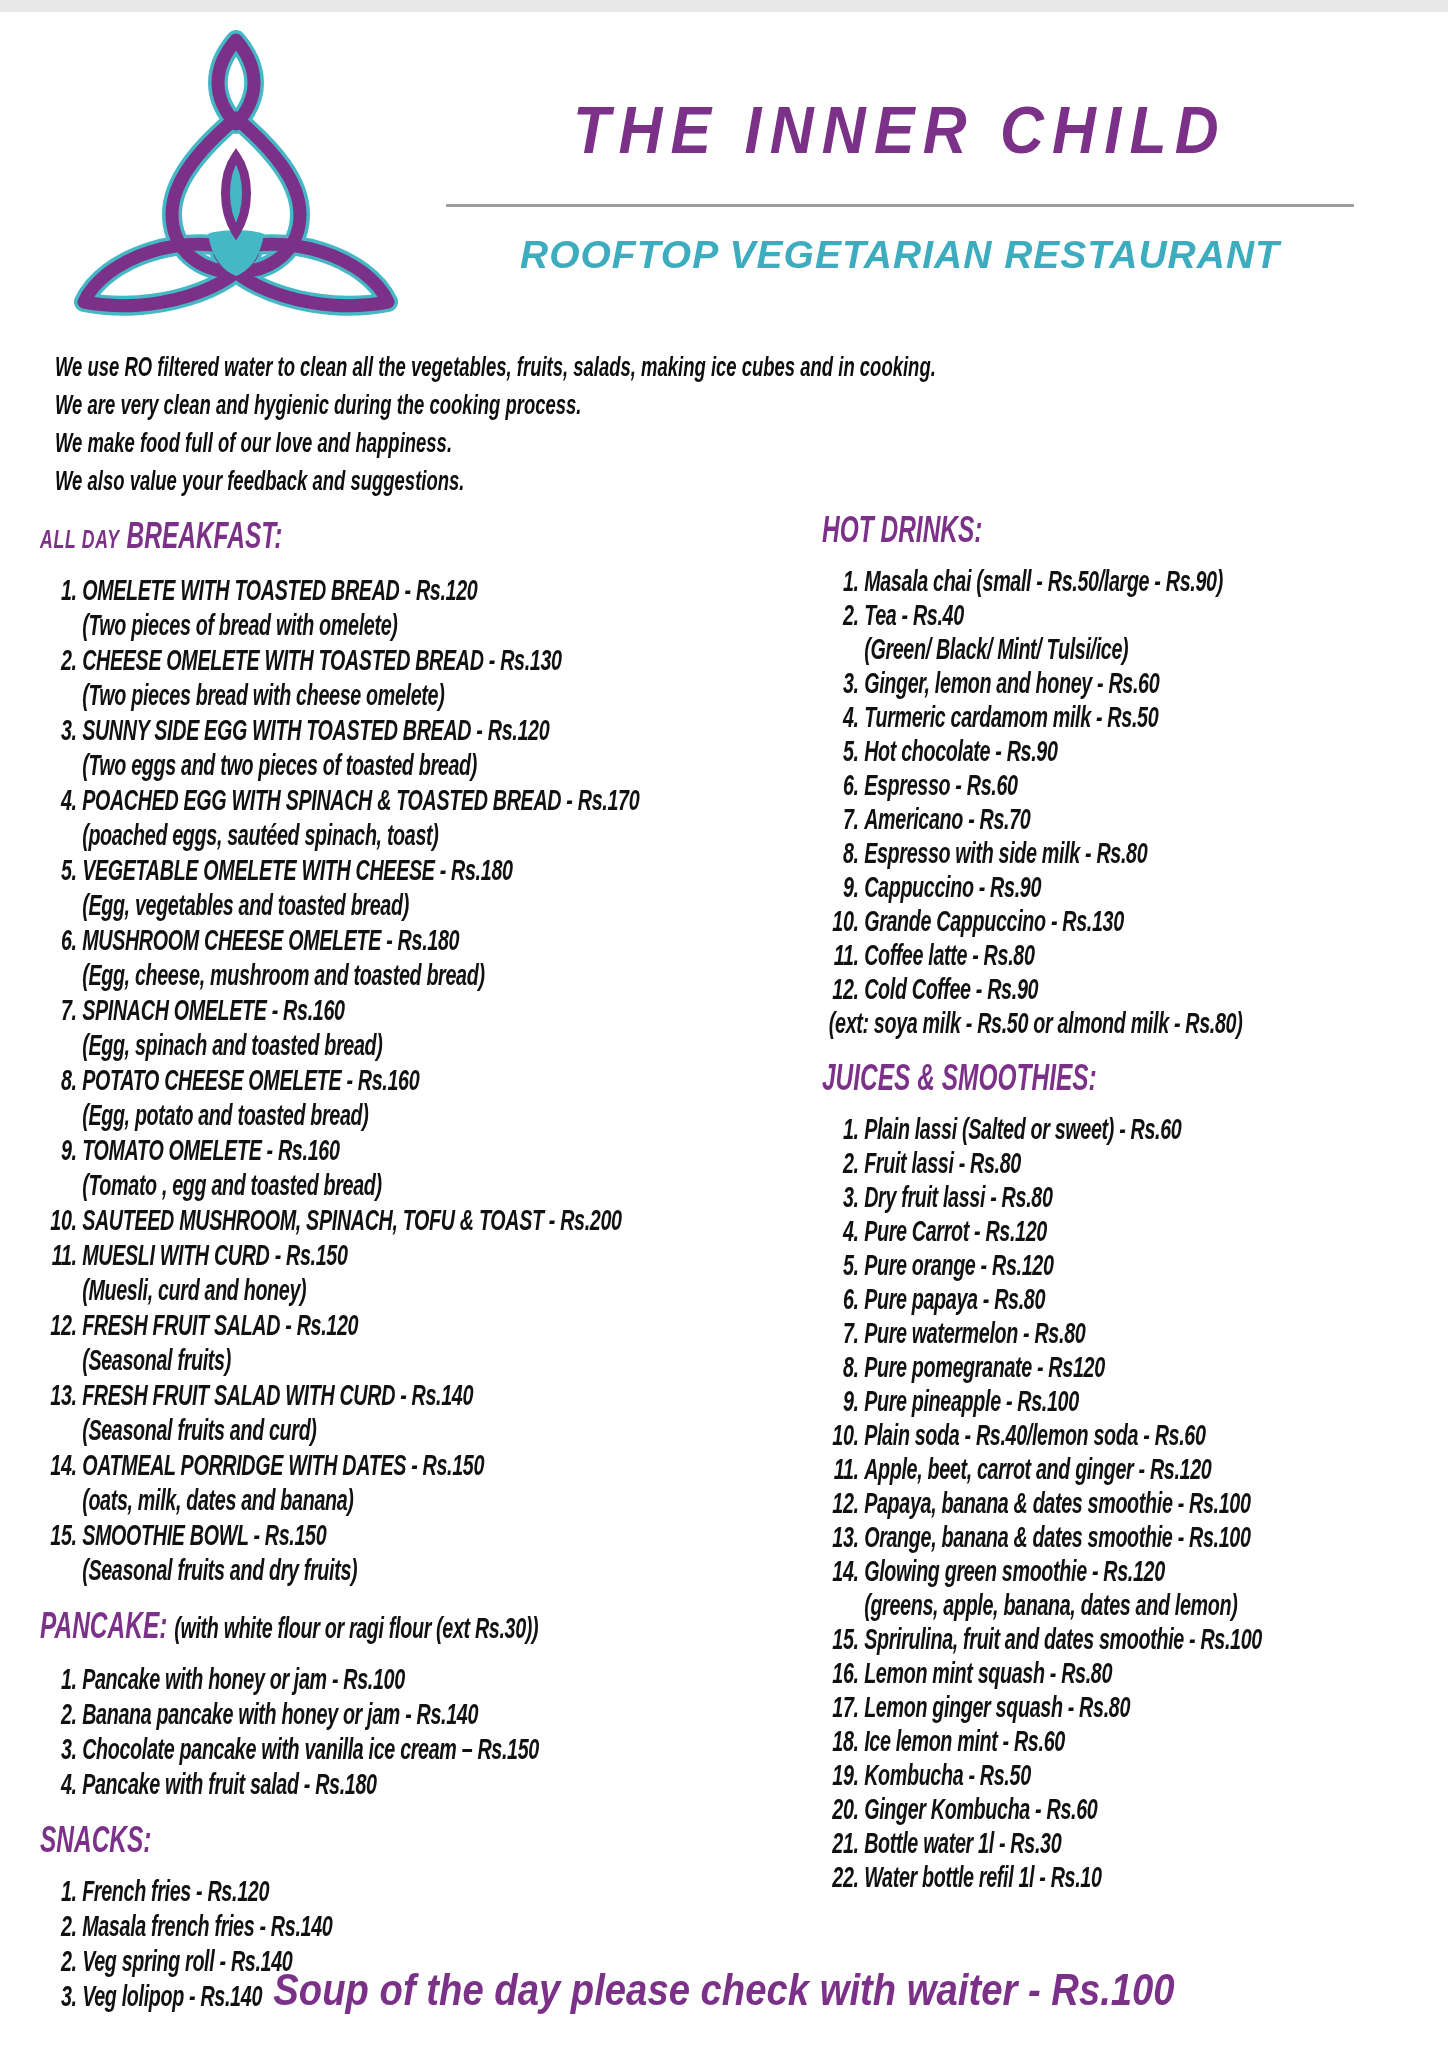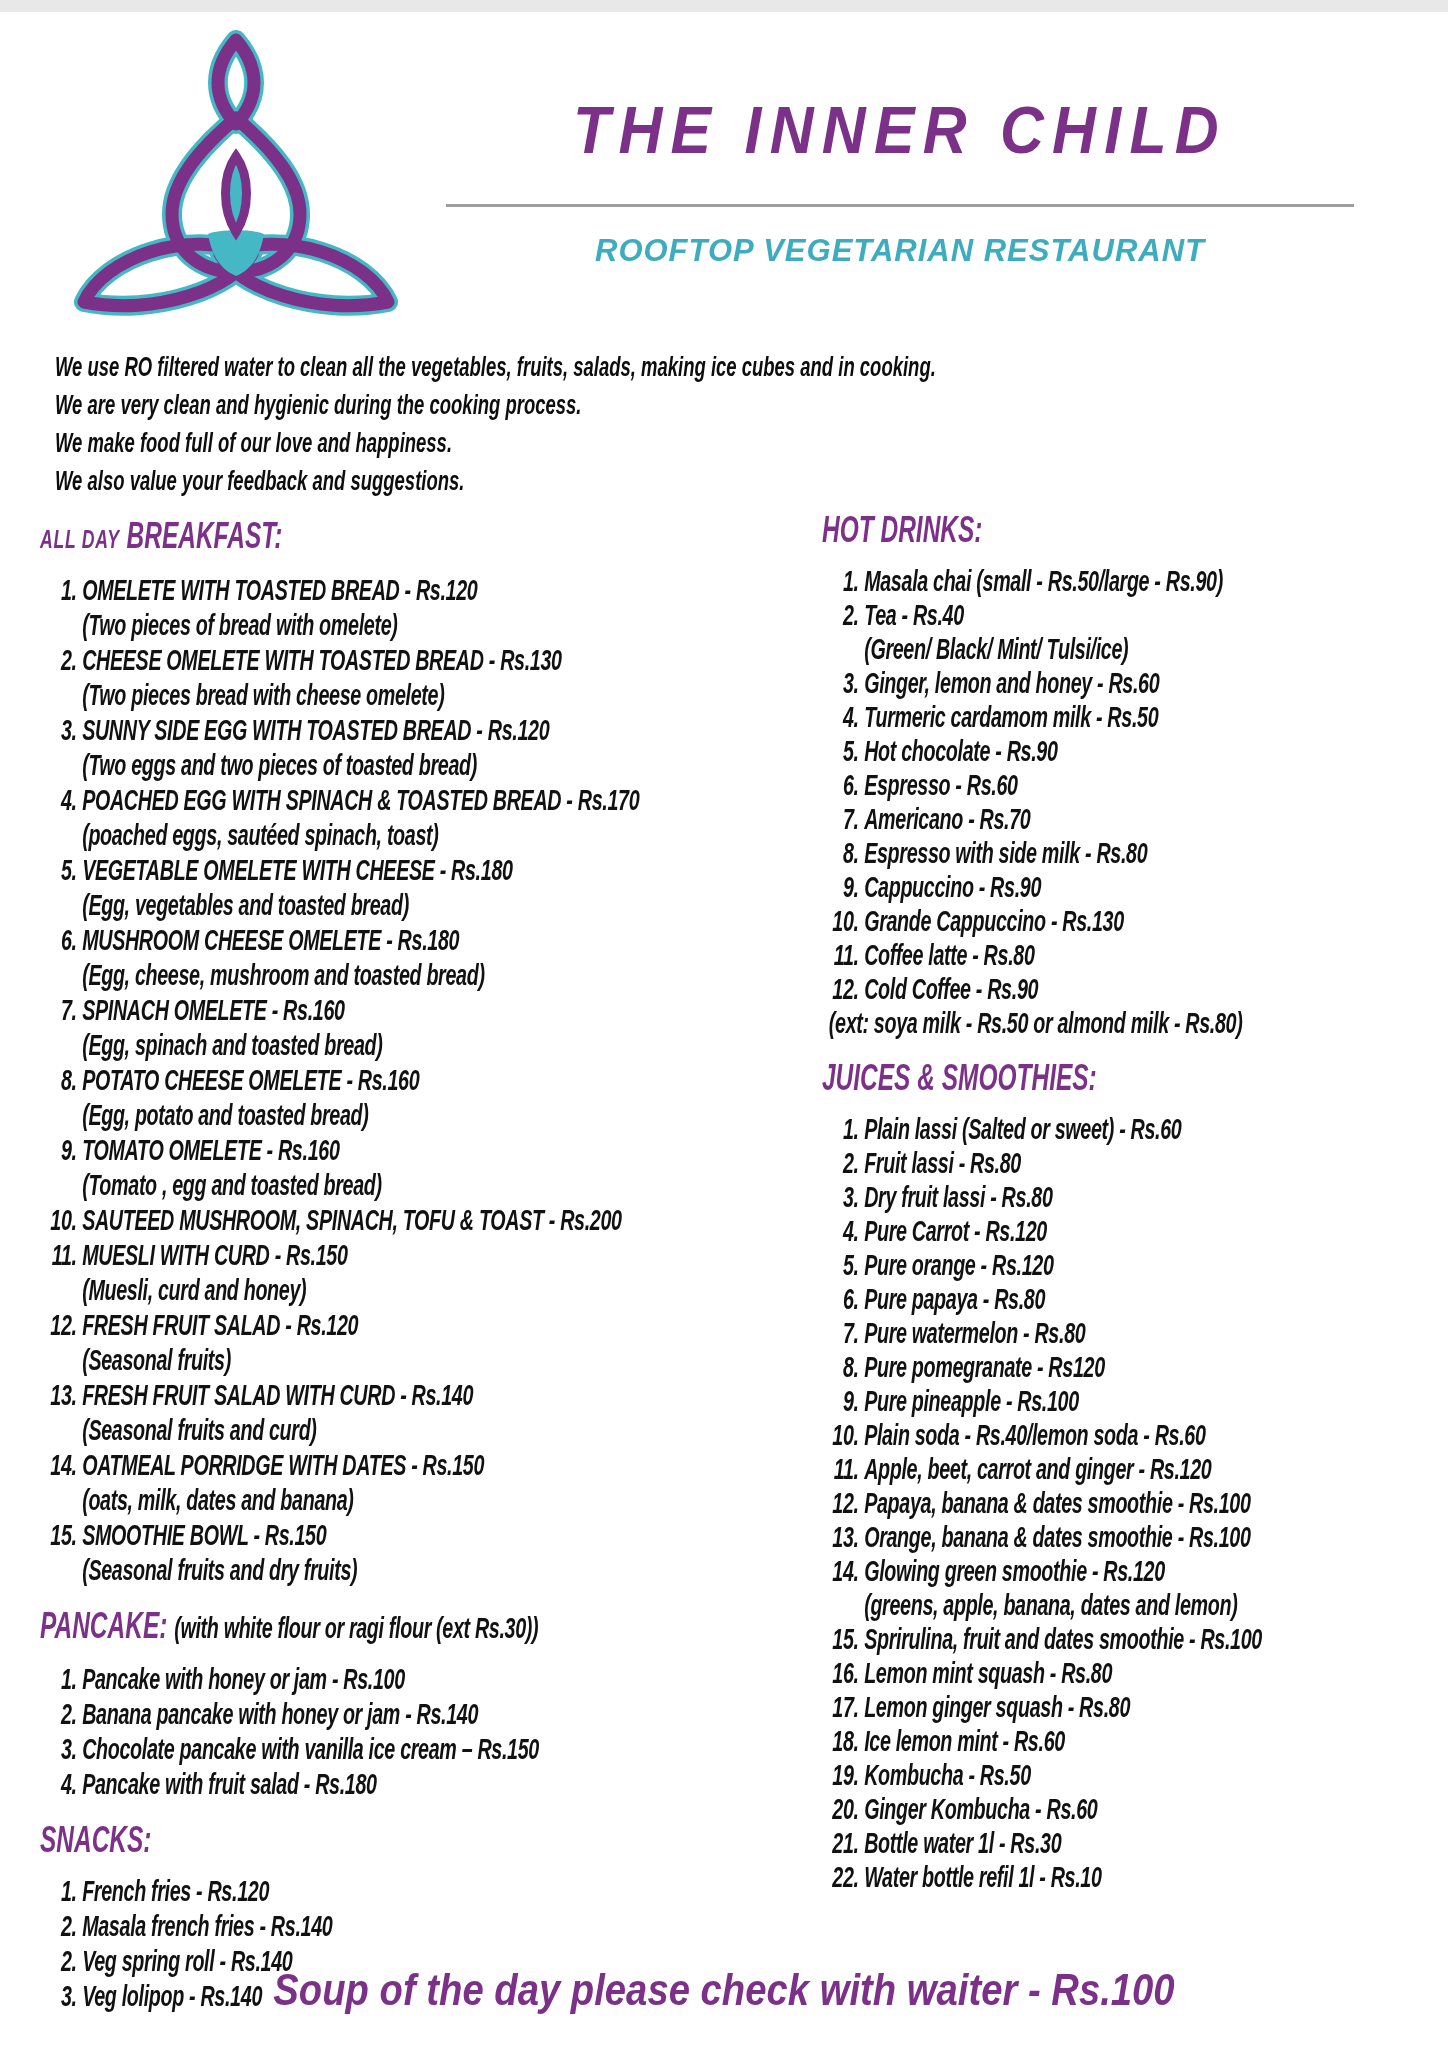--- a/index.html
+++ b/index.html
@@ -11,21 +11,21 @@
   }
   
   .logo{position:absolute;left:60px;top:6px;width:420px;height:300px;}
   .title-block{position:absolute;left:430px;top:84px;width:940px;text-align:center;}
   .title{
     font-size:66px;line-height:68px;letter-spacing:9px;margin:0;color:#7c3189;
     transform:scaleX(0.92);transform-origin:center top;white-space:nowrap;
   }
   .rule{height:3px;background:#9e9e9e;margin:40px 16px 0;}
   .subtitle{
-    font-size:31px;letter-spacing:1px;color:#3cacbe;margin:26px 0 0;white-space:nowrap;
+    font-size:39px;letter-spacing:1px;color:#3cacbe;margin:26px 0 0;white-space:nowrap;
   }
   
   .intro{
     position:absolute;left:55px;top:336px;font-size:28px;line-height:38px;
     transform:scaleX(0.66);transform-origin:left top;white-space:nowrap;color:#0d0d0d;
   }
   
   .col{position:absolute;transform-origin:left top;}
   .col-left{left:40px;top:502px;width:1150px;transform:scaleX(0.68);}
   .col-right{left:822px;top:496px;width:920px;transform:scaleX(0.68);}

